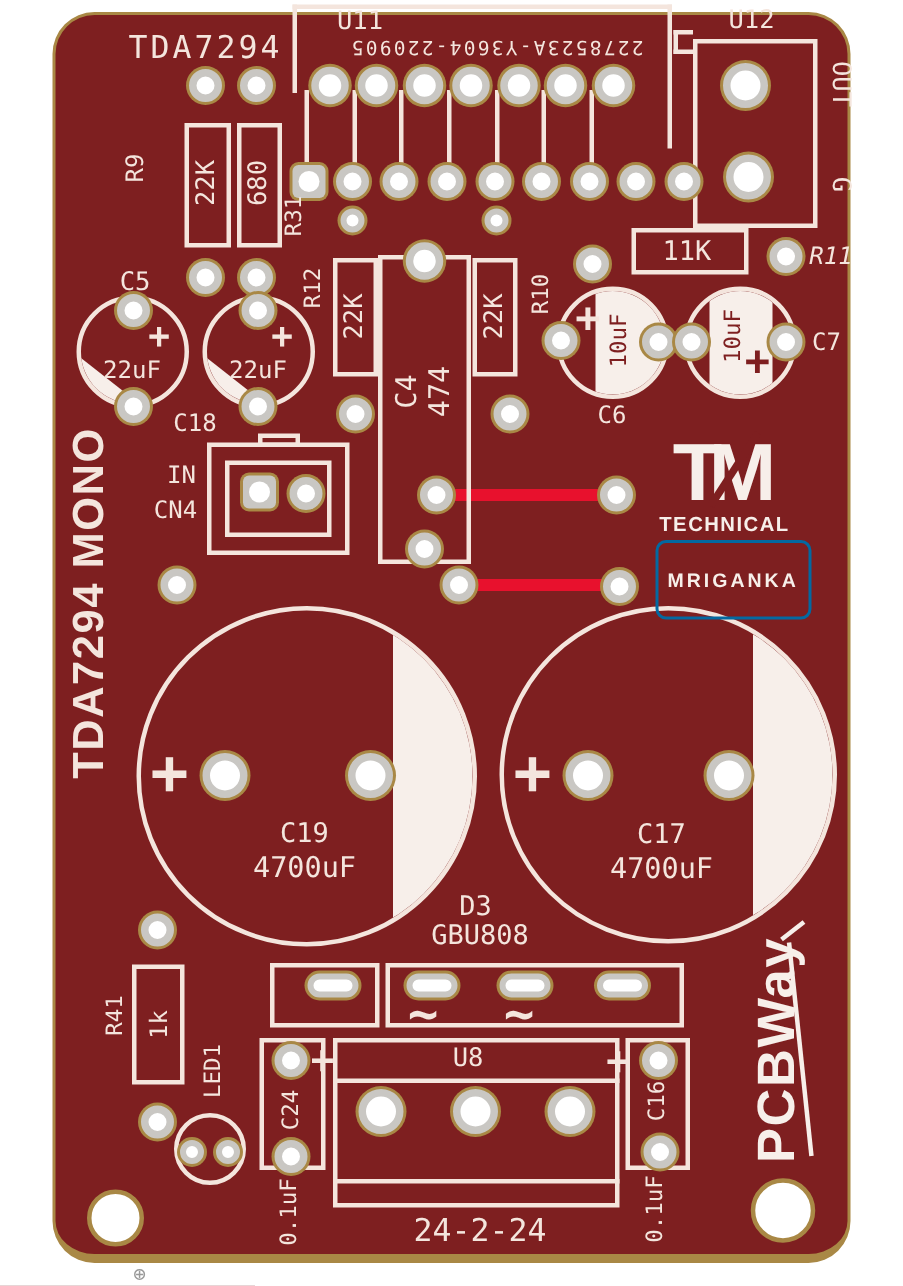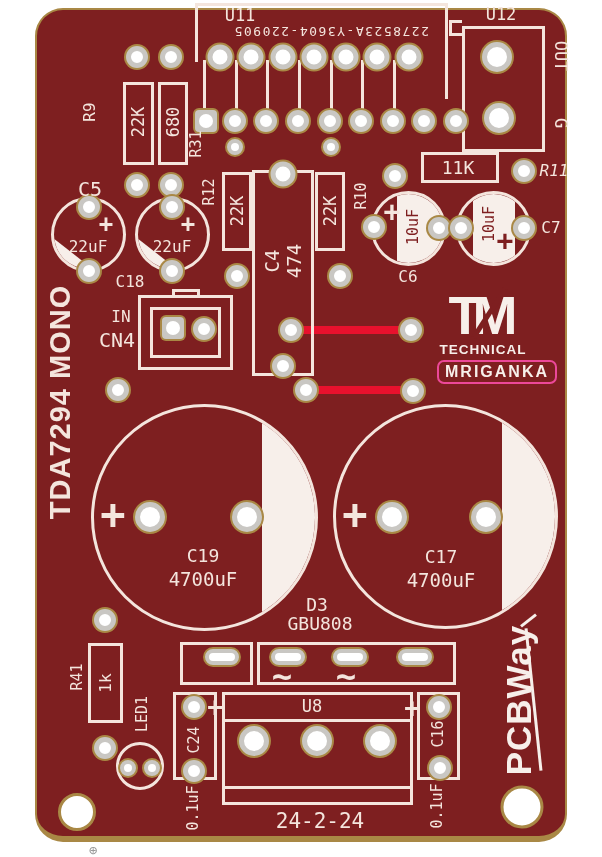--- a/index.html
+++ b/index.html
@@ -35,22 +35,22 @@
   .sans{font-family:"Liberation Sans",sans-serif;font-weight:bold;}
   
   #tm{position:absolute;left:437px;top:284px;width:92px;text-align:center;color:#F7EFEA;}
   #tm .mono{position:relative;display:inline-block;font-family:"Liberation Sans",sans-serif;
             font-weight:900;font-size:54px;letter-spacing:-9px;padding-right:9px;}
   #tm .slash{position:absolute;left:38px;top:0px;width:5px;height:58px;background:#7E1F20;
              transform:rotate(33deg);}
   #tm .l1{font-family:"Liberation Sans",sans-serif;font-weight:bold;font-size:13.5px;
           letter-spacing:1px;margin-top:-4px;}
   #tm .l2{display:inline-block;font-family:"Liberation Sans",sans-serif;font-weight:bold;
-          font-size:16px;letter-spacing:2px;border:2px solid #ec4899;border-radius:7px;
-          padding:1px 6px;margin-top:3px;}
+          font-size:13px;letter-spacing:2px;border:2px solid #0369a1;border-radius:7px;
+          padding:17px 6px;margin-top:3px;}
   
   .pw-line{position:absolute;background:#F7EFEA;}
   .fid{position:absolute;color:#9a9a9a;font-size:14px;transform:translate(-50%,-50%);}
 </style>
 </head>
 <body>
 
 <div id="stage">
   <div id="board"></div>
 
@@ -185,50 +185,51 @@
 
   <i class="pd oval" style="--x:222;--y:657"></i>
   <i class="pd oval" style="--x:288;--y:657"></i>
   <i class="pd oval" style="--x:350;--y:657"></i>
   <i class="pd oval" style="--x:415;--y:657"></i>
 
   <i class="pd hole" style="--x:77;--y:812"></i>
   <i class="pd hole big" style="--x:522;--y:807"></i>
 
   <div class="t" style="left:240px;top:15px;font-size:17px;">U11</div>
+  <div class="t" style="left:137px;top:32px;font-size:21px;letter-spacing:2px;">TDA7294</div>
   <div class="t r180" style="left:331px;top:31px;font-size:13px;letter-spacing:1.5px;">2278523A-Y3604-220905</div>
   <div class="t" style="left:501px;top:14px;font-size:17px;">U12</div>
   <div class="t r90" style="left:560px;top:56px;font-size:17px;">OUT</div>
   <div class="t r90" style="left:560px;top:123px;font-size:17px;">G</div>
   <div class="t r270" style="left:90px;top:112px;font-size:16px;">R9</div>
   <div class="t r270" style="left:138px;top:122px;font-size:17px;">22K</div>
   <div class="t r270" style="left:173px;top:122px;font-size:17px;">680</div>
   <div class="t r270" style="left:196px;top:144px;font-size:15px;">R31</div>
   <div class="t r270" style="left:209px;top:192px;font-size:15px;">R12</div>
   <div class="t r270" style="left:237px;top:211px;font-size:17px;">22K</div>
   <div class="t r270" style="left:330px;top:211px;font-size:17px;">22K</div>
   <div class="t r270" style="left:361px;top:196px;font-size:15px;">R10</div>
   <div class="t r270" style="left:272px;top:261px;font-size:19px;">C4</div>
   <div class="t r270" style="left:294px;top:261px;font-size:19px;">474</div>
-  <div class="t" style="left:90px;top:189px;font-size:20px;">C5</div>
+  <div class="t" style="left:90px;top:189px;font-size:17px;">C5</div>
   <div class="t" style="left:88px;top:247px;font-size:16px;">22uF</div>
   <div class="t" style="left:130px;top:282px;font-size:16px;">C18</div>
   <div class="t" style="left:172px;top:247px;font-size:16px;">22uF</div>
   <div class="t" style="left:106px;top:224px;font-size:24px;font-weight:bold;">+</div>
   <div class="t" style="left:188px;top:224px;font-size:24px;font-weight:bold;">+</div>
   <div class="t" style="left:458px;top:168px;font-size:18px;">11K</div>
   <div class="t" style="left:554px;top:171px;font-size:16px;font-style:italic;">R11</div>
   <div class="t r270 dark" style="left:413px;top:227px;font-size:15px;">10uF</div>
   <div class="t r270 dark" style="left:489px;top:224px;font-size:15px;">10uF</div>
   <div class="t" style="left:392px;top:212px;font-size:28px;font-weight:bold;">+</div>
   <div class="t dark" style="left:505px;top:241px;font-size:28px;font-weight:bold;">+</div>
   <div class="t" style="left:408px;top:277px;font-size:16px;">C6</div>
   <div class="t" style="left:551px;top:228px;font-size:16px;">C7</div>
   <div class="t" style="left:121px;top:317px;font-size:16px;">IN</div>
-  <div class="t" style="left:117px;top:340px;font-size:20px;">CN4</div>
+  <div class="t" style="left:117px;top:340px;font-size:16px;">CN4</div>
   <div class="t r270 sans" style="left:60px;top:402px;font-size:29px;letter-spacing:1px;">TDA7294 MONO</div>
   <div class="t" style="left:203px;top:556px;font-size:18px;">C19</div>
   <div class="t" style="left:203px;top:579px;font-size:19px;">4700uF</div>
   <div class="t" style="left:113px;top:515px;font-size:42px;font-weight:bold;">+</div>
   <div class="t" style="left:441px;top:557px;font-size:18px;">C17</div>
   <div class="t" style="left:441px;top:580px;font-size:19px;">4700uF</div>
   <div class="t" style="left:355px;top:515px;font-size:42px;font-weight:bold;">+</div>
   <div class="t" style="left:317px;top:605px;font-size:18px;">D3</div>
   <div class="t" style="left:320px;top:624px;font-size:18px;">GBU808</div>
   <div class="t" style="left:282px;top:676px;font-size:34px;font-weight:bold;">~</div>

